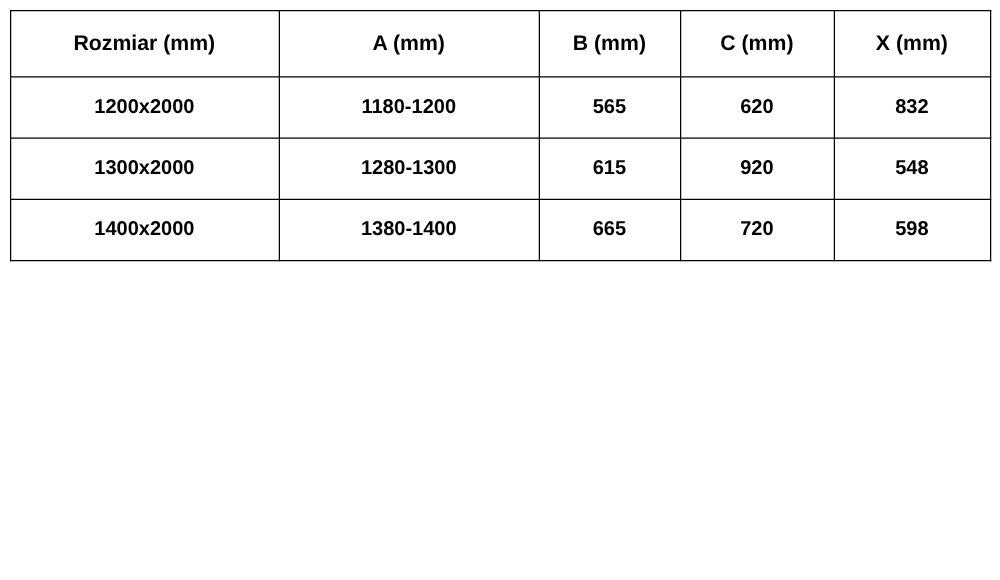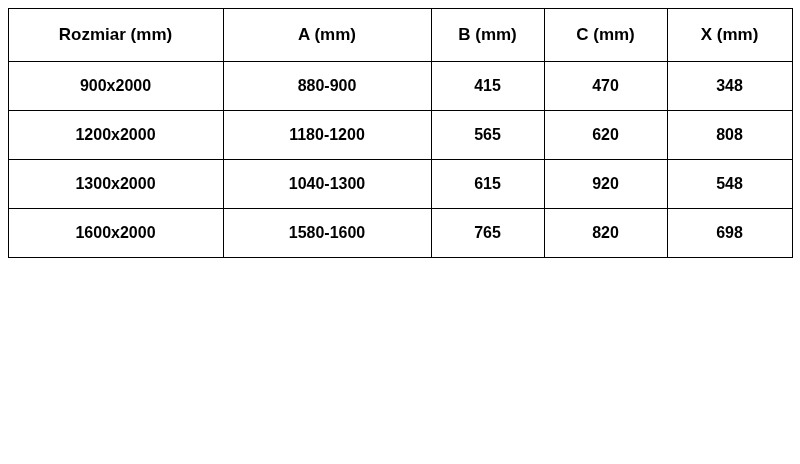--- a/index.html
+++ b/index.html
@@ -67,42 +67,35 @@
       <tr>
         <th>Rozmiar (mm)</th>
         <th>A (mm)</th>
         <th>B (mm)</th>
         <th>C (mm)</th>
         <th>X (mm)</th>
       </tr>
     </thead>
     <tbody>
       <tr>
-        <td>900x2000</td>
-        <td>880-900</td>
-        <td>415</td>
-        <td>470</td>
-        <td>348</td>
-      </tr>
-      <tr>
         <td>1200x2000</td>
         <td>1180-1200</td>
         <td>565</td>
         <td>620</td>
-        <td>808</td>
+        <td>832</td>
       </tr>
       <tr>
         <td>1300x2000</td>
-        <td>1040-1300</td>
+        <td>1280-1300</td>
         <td>615</td>
         <td>920</td>
         <td>548</td>
       </tr>
       <tr>
-        <td>1600x2000</td>
-        <td>1580-1600</td>
-        <td>765</td>
-        <td>820</td>
-        <td>698</td>
+        <td>1400x2000</td>
+        <td>1380-1400</td>
+        <td>665</td>
+        <td>720</td>
+        <td>598</td>
       </tr>
     </tbody>
   </table>
 </div>
 
 </body></html>

